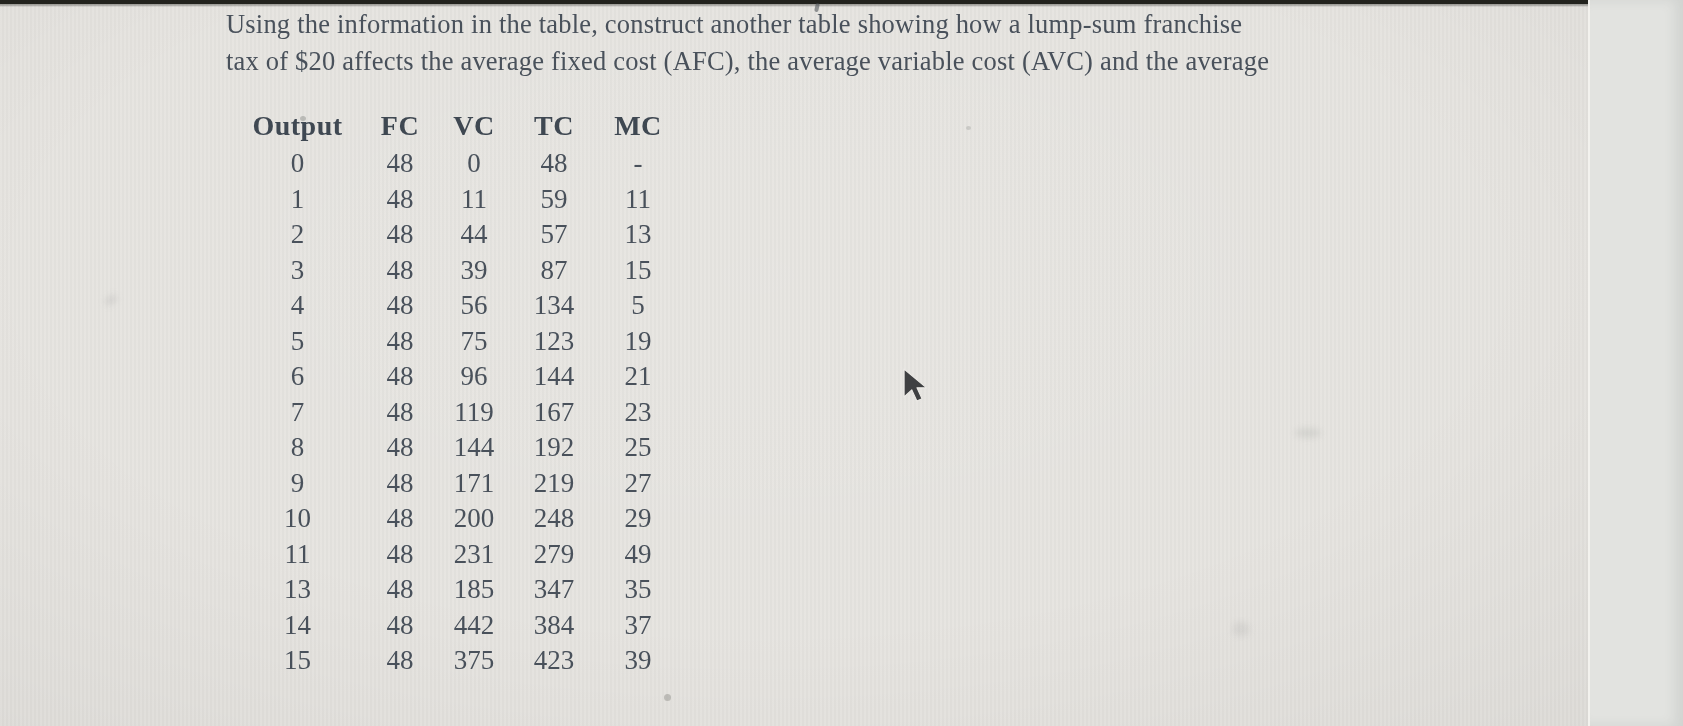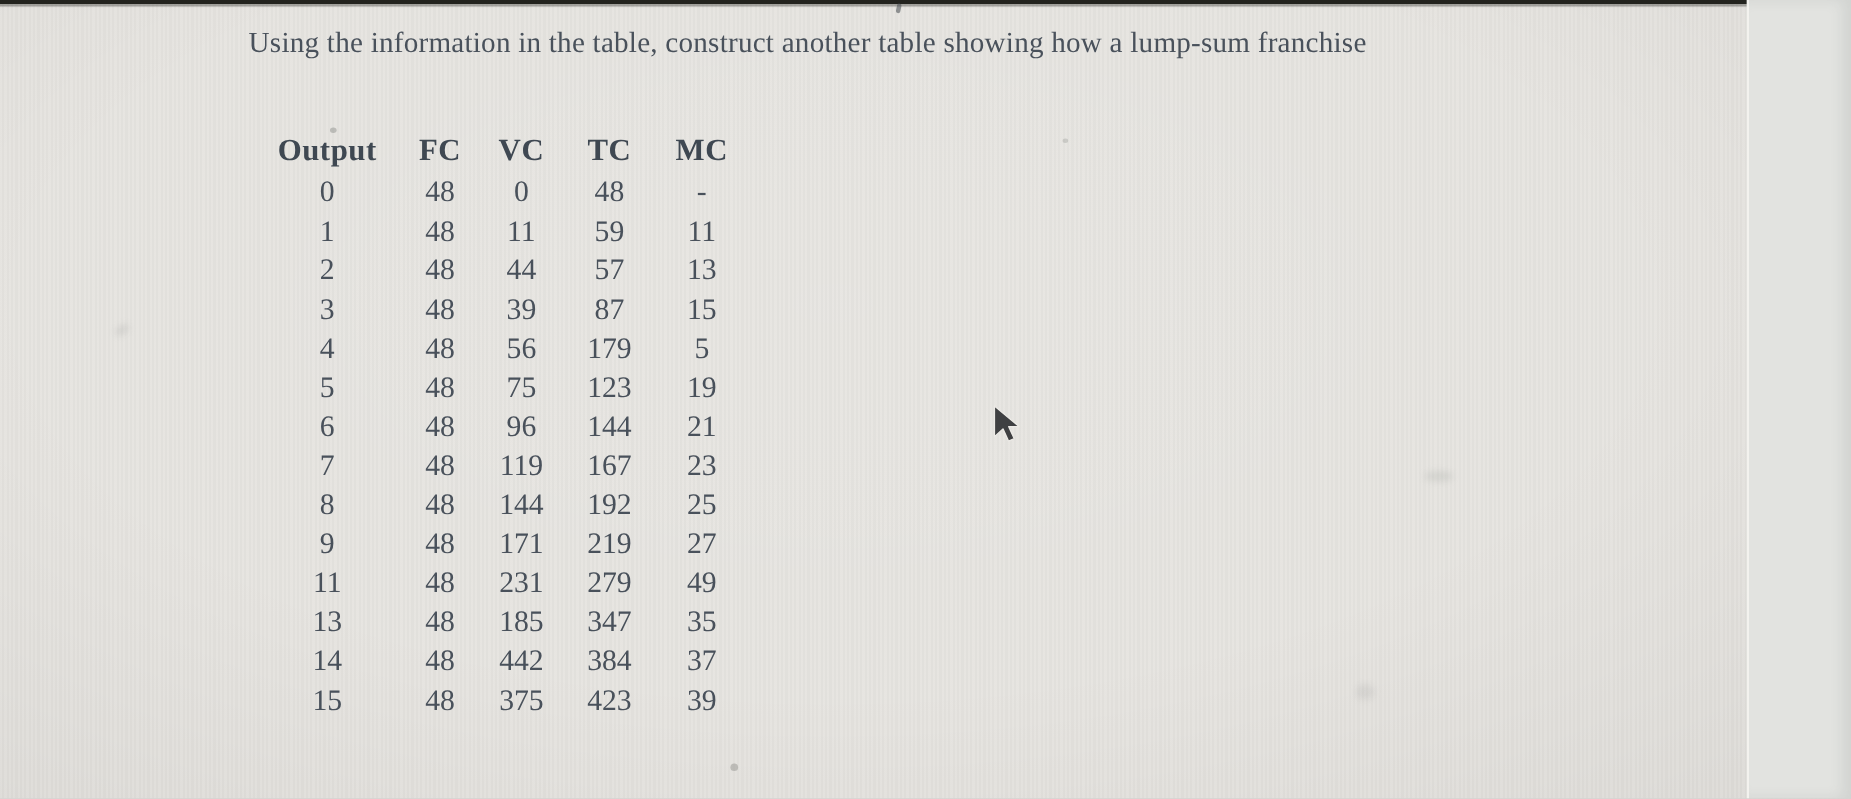--- a/index.html
+++ b/index.html
@@ -37,31 +37,31 @@
     left: 1588px;
     width: 95px;
     height: 100%;
     background: #e2e3e0;
     border-left: 2px solid #f3f2ee;
     box-shadow: inset -10px 0 12px rgba(70,75,80,0.10);
   }
   .question {
     position: absolute;
     left: 226px;
-    top: 20px;
+    top: 6px;
     color: var(--ink, #454d57);
     font-size: 26.5px;
     line-height: 37px;
     letter-spacing: 0.2px;
     white-space: nowrap;
   }
   table.cost-table {
     position: absolute;
     left: 230px;
-    top: 117px;
+    top: 106px;
     border-collapse: collapse;
     table-layout: fixed;
     color: var(--ink, #4a525c);
     font-size: 27px;
     font-family: Liberation Serif, serif;
   }
   .cost-table col.c-output { width: 135px; }
   .cost-table col.c-fc { width: 70px; }
   .cost-table col.c-vc { width: 78px; }
   .cost-table col.c-tc { width: 82px; }
@@ -110,20 +110,21 @@
 <body>
 
 <div class="page">
 
   <div class="texture"></div>
   <div class="top-edge"></div>
   <div class="right-panel"></div>
 
   <div class="question">
     <div>Using the information in the table, construct another table showing how a lump-sum franchise</div>
+    <div>tax of $20 affects the average fixed cost (AFC), the average variable cost (AVC) and the average</div>
   </div>
 
   <table class="cost-table">
     <colgroup>
       <col class="c-output">
         <col class="c-fc">
         <col class="c-vc">
         <col class="c-tc">
         <col class="c-mc">
     </colgroup>
@@ -162,21 +163,21 @@
           <td>3</td>
           <td>48</td>
           <td>39</td>
           <td>87</td>
           <td>15</td>
         </tr>
         <tr>
           <td>4</td>
           <td>48</td>
           <td>56</td>
-          <td>179</td>
+          <td>134</td>
           <td>5</td>
         </tr>
         <tr>
           <td>5</td>
           <td>48</td>
           <td>75</td>
           <td>123</td>
           <td>19</td>
         </tr>
         <tr>
@@ -199,20 +200,27 @@
           <td>144</td>
           <td>192</td>
           <td>25</td>
         </tr>
         <tr>
           <td>9</td>
           <td>48</td>
           <td>171</td>
           <td>219</td>
           <td>27</td>
+        </tr>
+        <tr>
+          <td>10</td>
+          <td>48</td>
+          <td>200</td>
+          <td>248</td>
+          <td>29</td>
         </tr>
         <tr>
           <td>11</td>
           <td>48</td>
           <td>231</td>
           <td>279</td>
           <td>49</td>
         </tr>
         <tr>
           <td>13</td>

